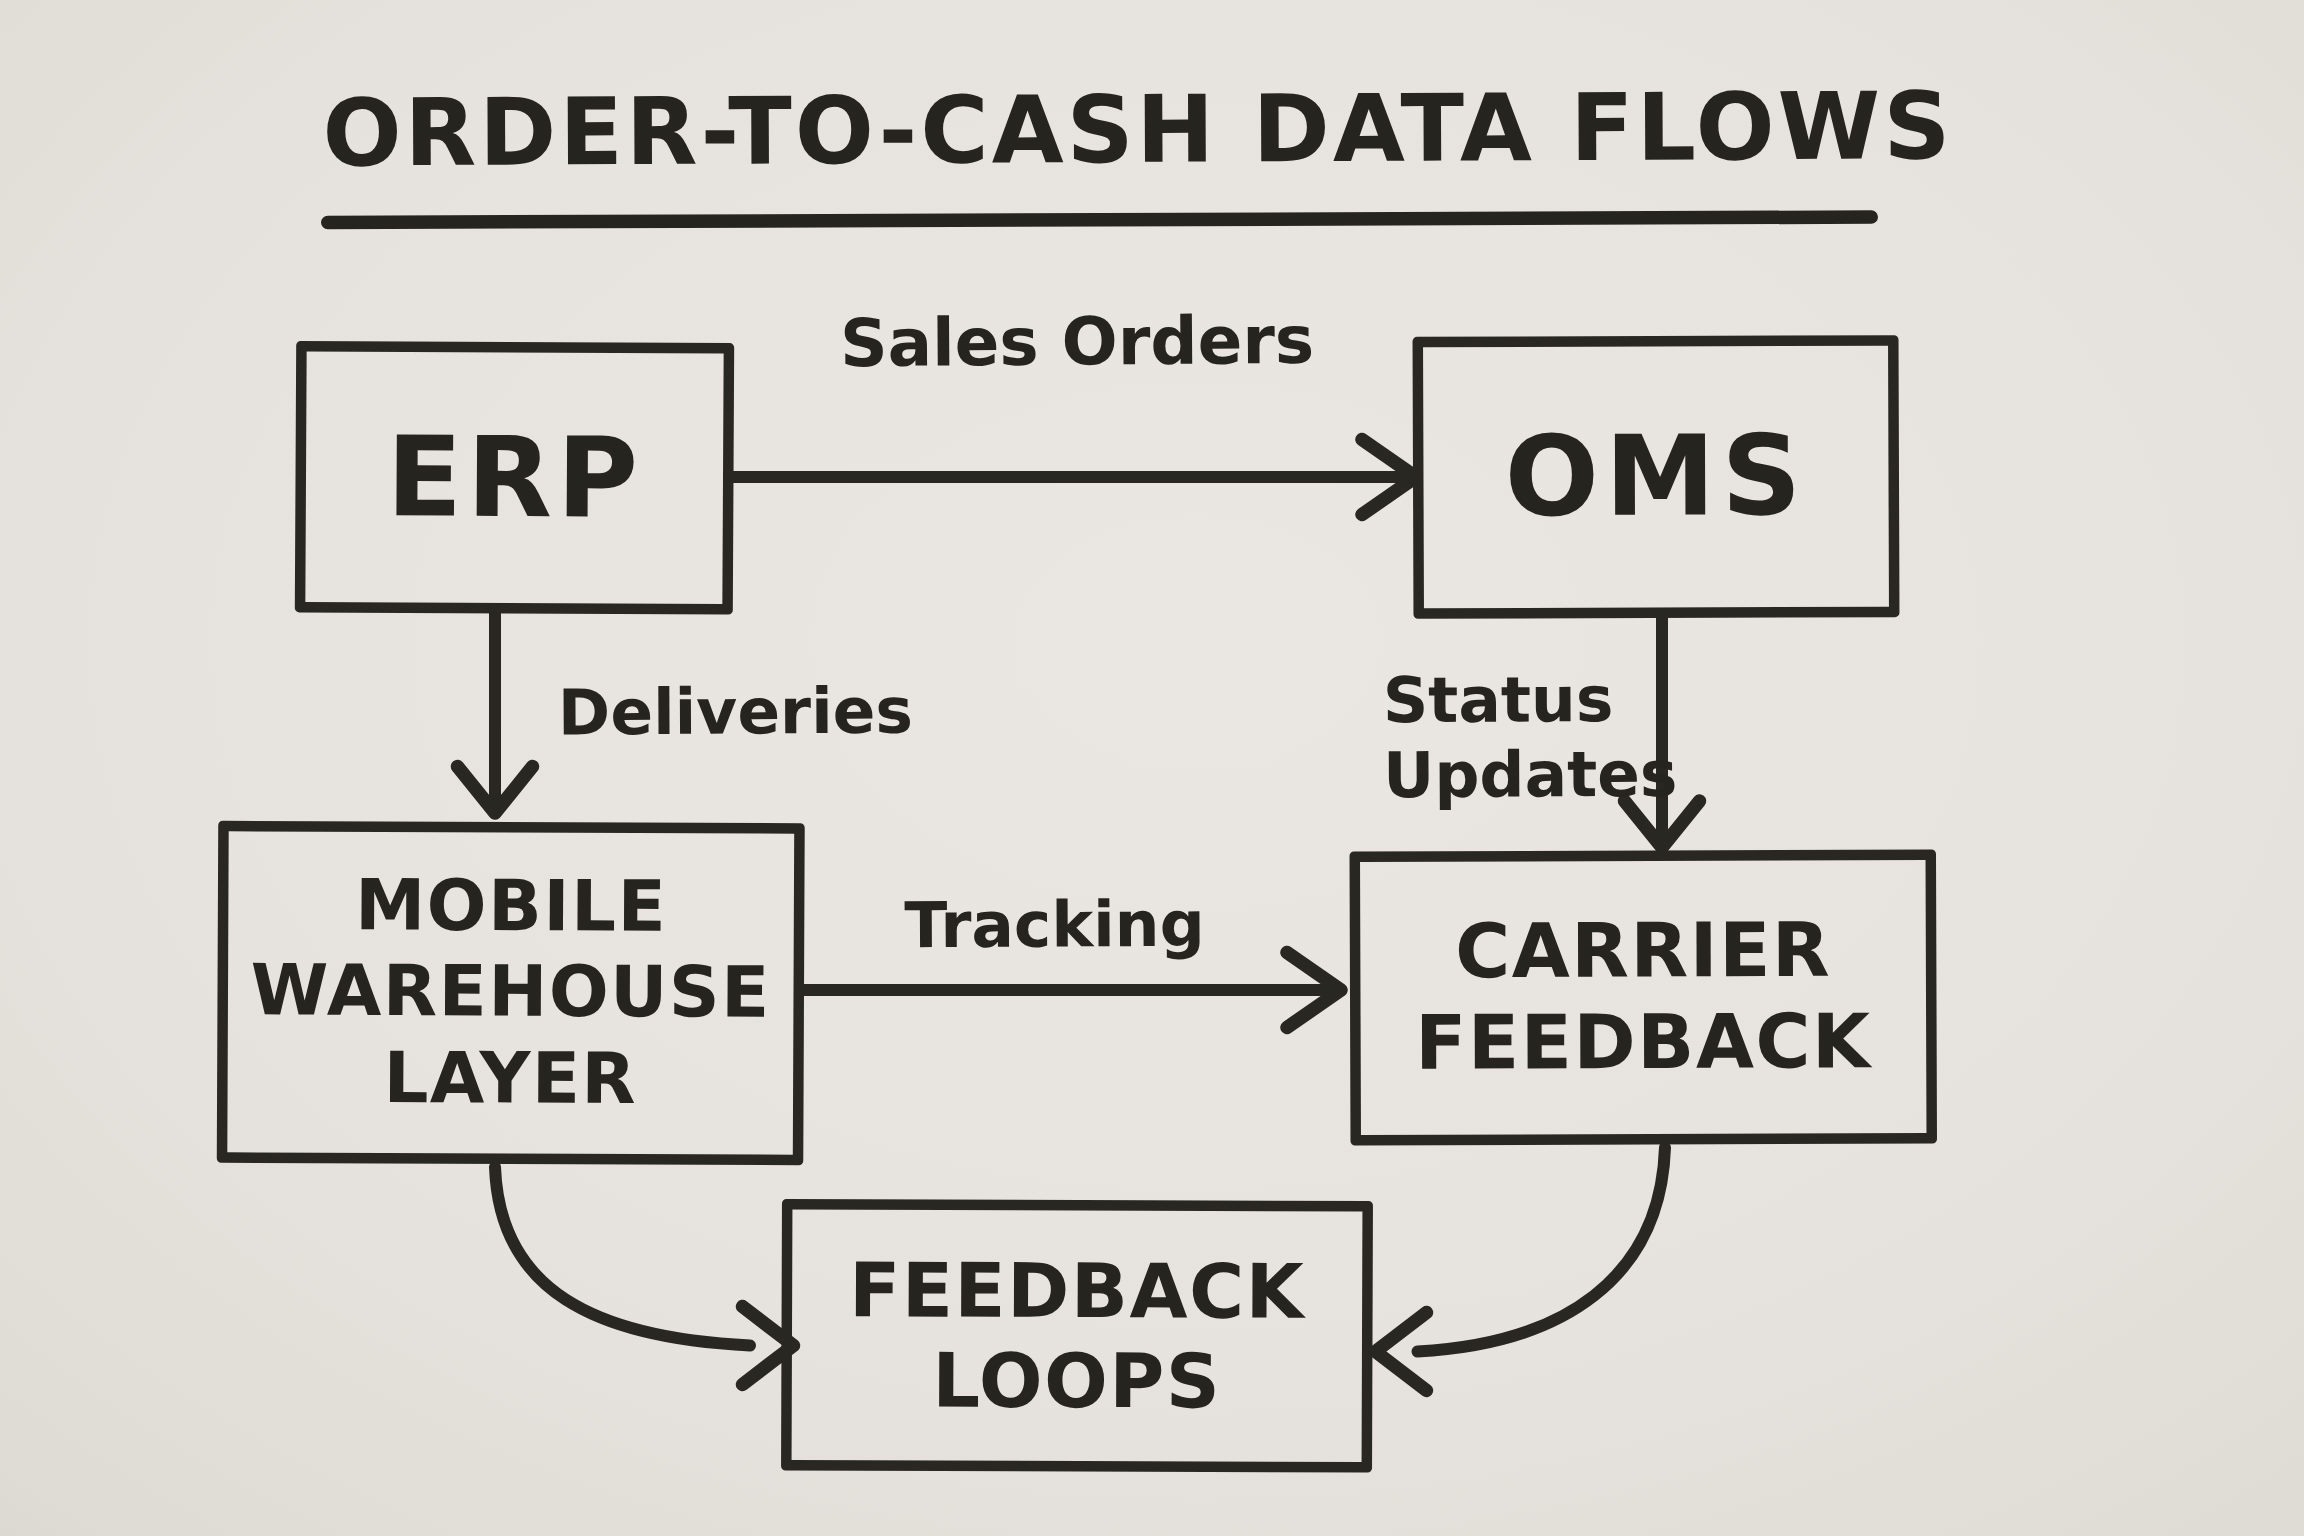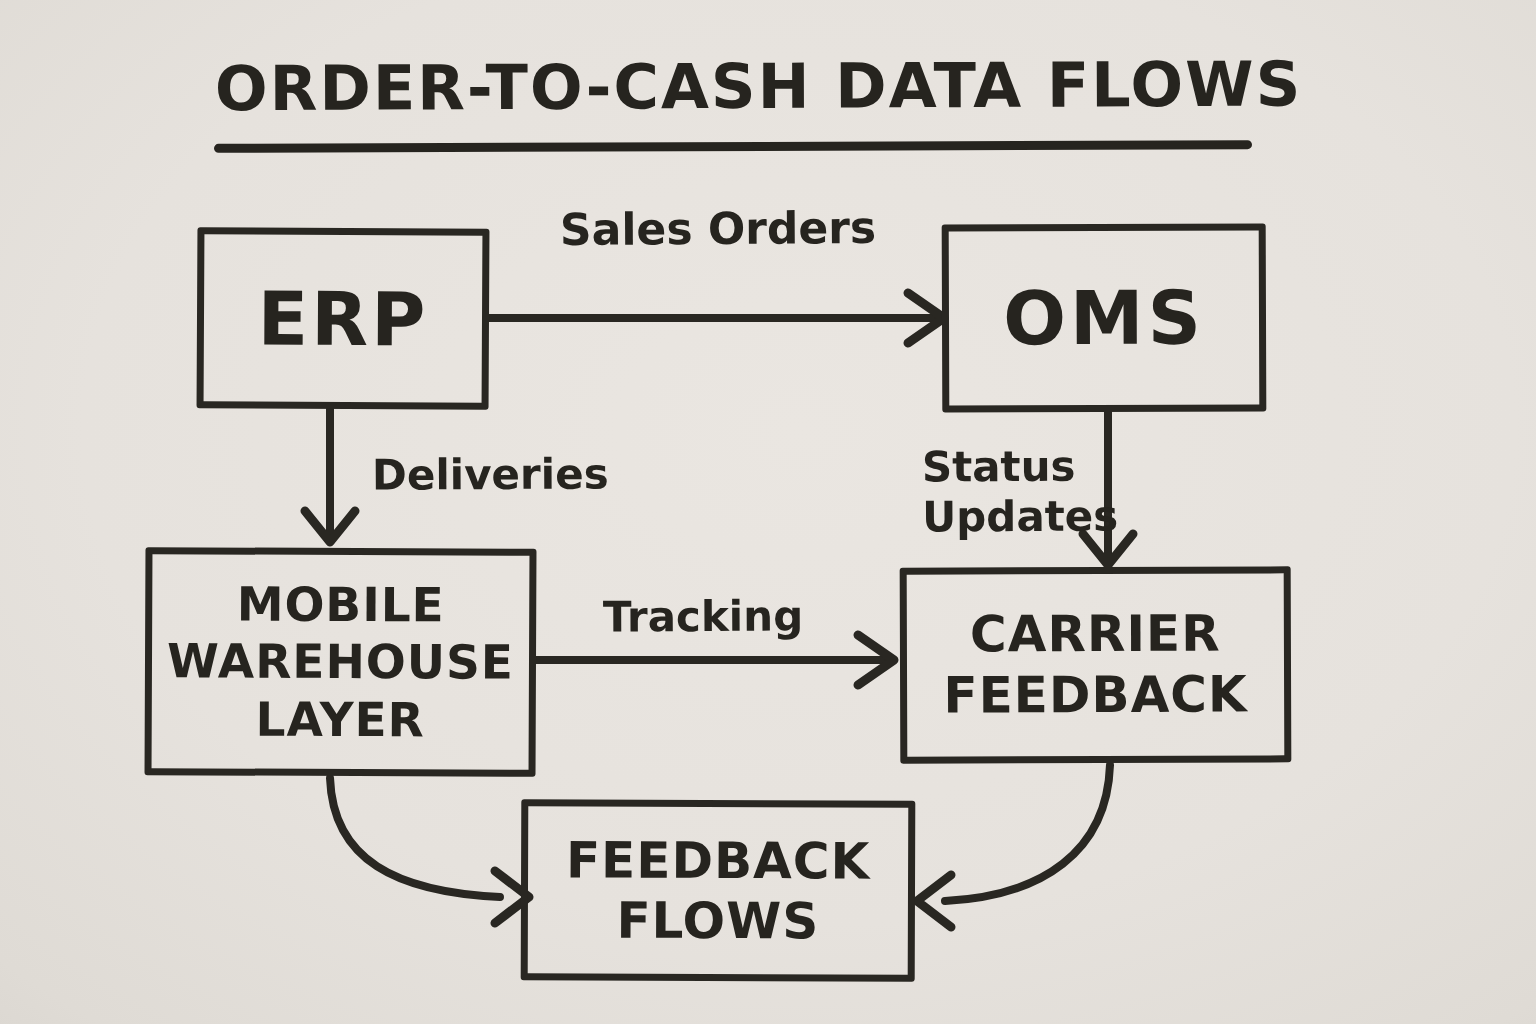--- a/index.html
+++ b/index.html
@@ -171,21 +171,21 @@
     <span class="line">LAYER</span>
   </div>
 
   <div class="node" id="node-carrier">
     <span class="line">CARRIER</span>
     <span class="line">FEEDBACK</span>
   </div>
 
   <div class="node" id="node-feedback">
     <span class="line">FEEDBACK</span>
-    <span class="line">FLOWS</span>
+    <span class="line">LOOPS</span>
   </div>
 
   <div class="edge-label" id="label-sales-orders">Sales Orders</div>
 
   <div class="edge-label" id="label-deliveries">Deliveries</div>
 
   <div class="edge-label" id="label-status-updates">
     <span class="line" style="display:block">Status</span>
     <span class="line" style="display:block">Updates</span>
   </div>

